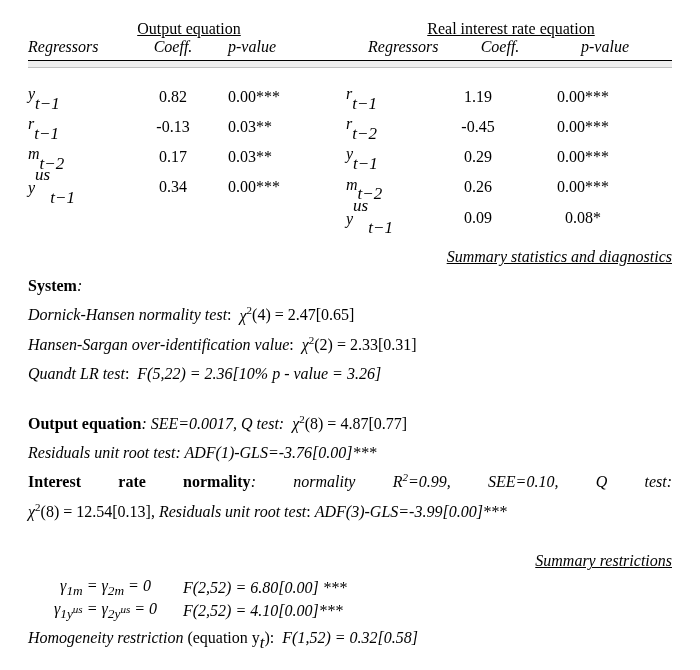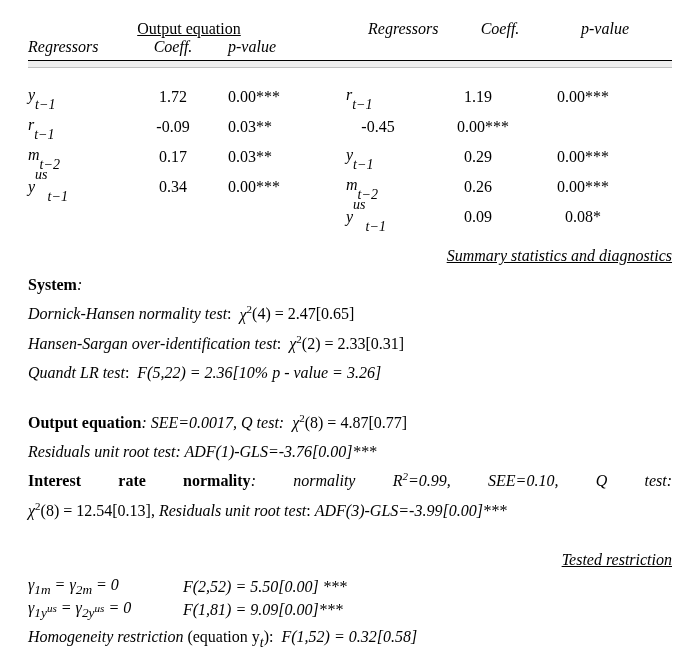--- a/index.html
+++ b/index.html
@@ -50,21 +50,21 @@
     display: flex;
     align-items: center;
     min-height: 30px;
   }
   .var {
     font-style: italic;
     position: relative;
     display: inline-block;
   }
   .sub, .sup {
-    font-size: 14px;
+    font-size: 17px;
     font-style: italic;
     position: relative;
   }
   .sub { top: 5px; } .sup { top: -7px; }
 
   .sect-underline {
     text-decoration: underline;
     font-style: italic;
     text-align: right;
   }
@@ -72,59 +72,61 @@
   .italic { font-style: italic; }
   .line { margin: 2px 0; line-height: 1.7; }
   .justify {
     text-align: justify;
     text-align-last: justify;
   }
 
   .chi::before { content: "\03C7"; font-style: italic; }
   .chi-sup { font-size: 11px; vertical-align: super; }
 
-  .restr-row { display:flex; align-items:center; margin: 1px 0; }
+  .restr-row { display:flex; align-items:center; margin: 1px 0; text-align: center; }
   .restr-left { width: 155px; }
 </style>
 </head>
 <body>
 
 <div class="headers">
   <div class="header-block">
     <div class="header-title">Output equation</div>
     <div class="subhead-row">
       <div class="col-reg">Regressors</div>
       <div class="col-coef">Coeff.</div>
       <div class="col-pval">p-value</div>
     </div>
   </div>
   <div class="header-block">
+    <div class="header-title">Real interest rate equation</div>
     <div class="subhead-row">
       <div class="col-reg2">Regressors</div>
       <div class="col-coef2">Coeff.</div>
       <div class="col-pval2">p-value</div>
     </div>
   </div>
 </div>
 
 <hr class="tophr">
 
 <div class="data-section" id="data-rows">
     <div class="data-row">
       <div class="col-reg"><span class="var">y<sub class="sub">t−1</sub></span></div>
-      <div class="col-coef">1.72</div>
+      <div class="col-coef">0.82</div>
       <div class="col-pval">0.00***</div>
       <div class="col-reg2"><span class="var">r<sub class="sub">t−1</sub></span></div>
       <div class="col-coef2">1.19</div>
       <div class="col-pval2">0.00***</div>
     </div>
     <div class="data-row">
       <div class="col-reg"><span class="var">r<sub class="sub">t−1</sub></span></div>
-      <div class="col-coef">-0.09</div>
+      <div class="col-coef">-0.13</div>
       <div class="col-pval">0.03**</div>
+      <div class="col-reg2"><span class="var">r<sub class="sub">t−2</sub></span></div>
       <div class="col-coef2">-0.45</div>
       <div class="col-pval2">0.00***</div>
     </div>
     <div class="data-row">
       <div class="col-reg"><span class="var">m<sub class="sub">t−2</sub></span></div>
       <div class="col-coef">0.17</div>
       <div class="col-pval">0.03**</div>
       <div class="col-reg2"><span class="var">y<sub class="sub">t−1</sub></span></div>
       <div class="col-coef2">0.29</div>
       <div class="col-pval2">0.00***</div>
@@ -149,21 +151,21 @@
 
 <div class="line sect-underline">Summary statistics and diagnostics</div>
 <div class="line">
   <span class="bold">System</span><span class="italic">:</span>
 </div>
 <div class="line">
   <span class="italic">Dornick-Hansen normality test</span>:&nbsp;
   <span class="chi"></span><span class="chi-sup">2</span><span>(4) = 2.47[0.65]</span>
 </div>
 <div class="line">
-  <span class="italic">Hansen-Sargan over-identification test</span>:&nbsp;
+  <span class="italic">Hansen-Sargan over-identification value</span>:&nbsp;
   <span class="chi"></span><span class="chi-sup">2</span><span>(2) = 2.33[0.31]</span>
 </div>
 <div class="line">
   <span class="italic">Quandt LR test</span>:&nbsp;
   <span class="italic">F(5,22) = 2.36[10% p - value = 3.26]</span>
 </div>
 
 <div style="height:18px"></div>
 <div class="line">
   <span class="bold">Output equation</span><span class="italic">: </span>
@@ -177,27 +179,27 @@
 <div class="line justify">
   <span class="bold">Interest rate normality</span><span class="italic">:</span>
   <span class="italic">normality R</span><span class="chi-sup italic">2</span><span class="italic">=0.99, SEE=0.10, Q test:</span>
 </div>
 <div class="line">
   <span class="chi"></span><span class="chi-sup">2</span><span>(8) = 12.54[0.13]</span>,
   <span class="italic">Residuals unit root test</span>: <span class="italic">ADF(3)-GLS=-3.99[0.00]***</span>
 </div>
 
 <div style="height:18px"></div>
-<div class="line sect-underline">Tested restriction</div>
+<div class="line sect-underline">Summary restrictions</div>
 
 <div class="restr-row">
   <div class="restr-left italic" id="r1l">γ<sub>1m</sub> = γ<sub>2m</sub> = 0</div>
-  <div class="italic">F(2,52) = 5.50[0.00] ***</div>
+  <div class="italic">F(2,52) = 6.80[0.00] ***</div>
 </div>
 <div class="restr-row">
   <div class="restr-left italic" id="r2l">γ<sub>1y<sup>us</sup></sub> = γ<sub>2y<sup>us</sup></sub> = 0</div>
-  <div class="italic">F(1,81) = 9.09[0.00]***</div>
+  <div class="italic">F(2,52) = 4.10[0.00]***</div>
 </div>
 <div class="line">
   <span class="italic">Homogeneity restriction</span>
   <span>(equation  y</span><span class="sub" style="font-style:italic">t</span><span>):</span>&nbsp;
   <span class="italic">F(1,52) = 0.32[0.58]</span>
 </div>
 
 </body></html>

